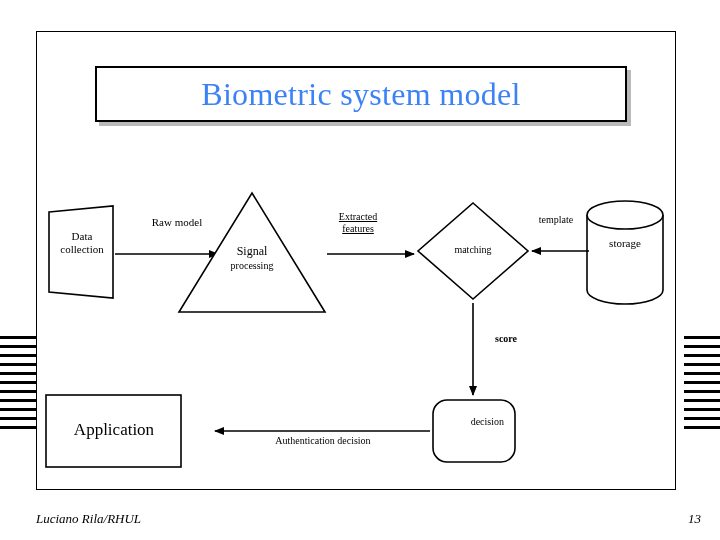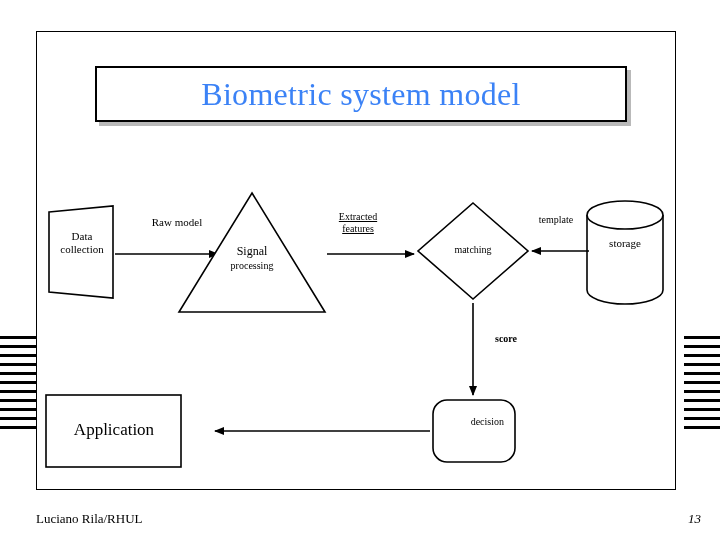--- a/index.html
+++ b/index.html
@@ -91,20 +91,21 @@
   }
 
   
   #footer-author {
     position: absolute;
     left: 36px;
     top: 511px;
     font-family: "Liberation Serif", serif;
     font-size: 13px;
     color: #000000;
+    font-style: italic;
   }
   #footer-page {
     position: absolute;
     left: 688px;
     top: 511px;
     font-family: "Liberation Serif", serif;
     font-size: 13px;
     color: #000000;
     font-style: italic;
   }
@@ -190,16 +191,17 @@
 
   <div class="dlabel" style="left:287px; top:41px; width:70px; font-size:10px;text-decoration:underline;">
     <span>Extracted</span><br>
     <span>features</span>
   </div>
 
   <div class="dlabel" style="left:489px; top:44px; width:62px; font-size:10px;">template</div>
 
   <div class="dlabel" style="left:444px; top:163px; width:52px; font-size:10px;font-weight:bold;">score</div>
 
+  <div class="dlabel" style="left:207px; top:265px; width:160px; font-size:10px;">Authentication decision</div>
 </div>
 
 <div id="footer-author">Luciano Rila/RHUL</div>
 <div id="footer-page">13</div>
 
 </body></html>

